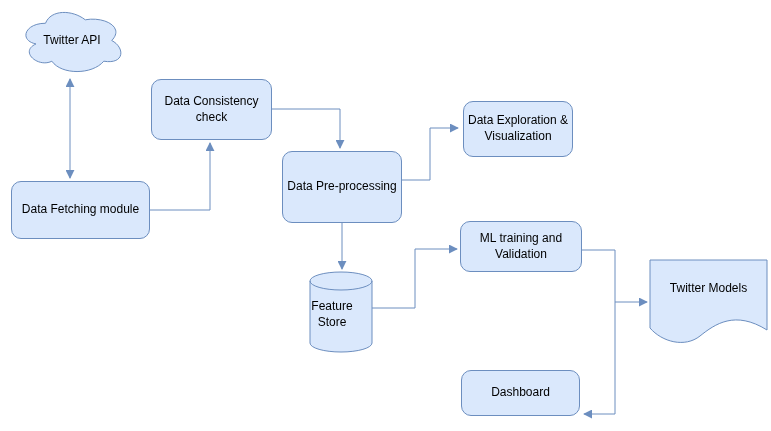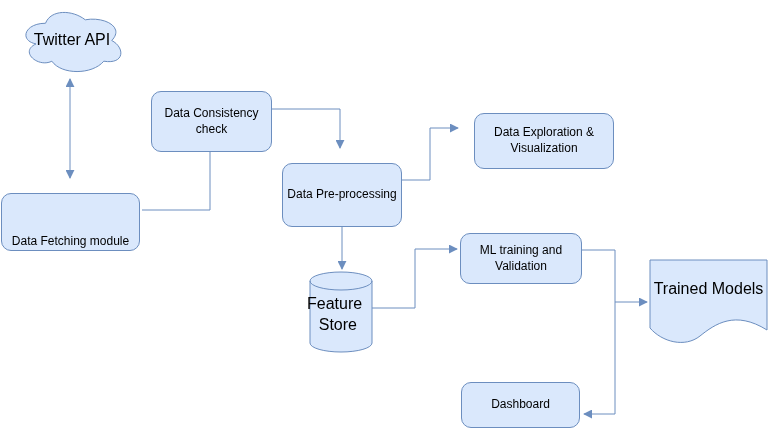--- a/index.html
+++ b/index.html
@@ -28,38 +28,37 @@
     background: #dae8fc;
     border: 1px solid #6c8ebf;
     border-radius: 10px;
     display: flex;
     align-items: center;
     justify-content: center;
     text-align: center;
     color: #000000;
     font-size: 12px;
     line-height: 1.3;
-    margin-top: 12px;
   }
   .shape-label {
     position: absolute;
     display: flex;
     align-items: center;
     justify-content: center;
-    text-align: right;
+    text-align: center;
     color: #000000;
-    font-size: 16px;
+    font-size: 12px;
     line-height: 1.3;
     pointer-events: none;
   }
   
-  #node-data-fetching     { left: 1px;   top: 181px; width: 139px; height: 58px; align-items: flex-end; }
+  #node-data-fetching     { left: 11px;   top: 181px; width: 139px; height: 58px; }
   #node-data-consistency  { left: 151px; top: 79px;  width: 121px; height: 61px; }
-  #node-data-preprocessing{ left: 282px; top: 151px; width: 120px; height: 64px; }
-  #node-data-exploration  { left: 474px; top: 101px; width: 140px; height: 56px; }
+  #node-data-preprocessing{ left: 282px; top: 151px; width: 120px; height: 72px; }
+  #node-data-exploration  { left: 463px; top: 101px; width: 110px; height: 56px; }
   #node-ml-training       { left: 460px; top: 221px; width: 122px; height: 51px; }
   #node-dashboard         { left: 461px; top: 370px; width: 119px; height: 46px; }
   
   #node-data-consistency span  { max-width: 104px; }
   #node-data-exploration span  { max-width: 112px; }
   #node-ml-training span       { max-width: 100px; }
   #node-data-preprocessing span{ white-space: nowrap; }
   
   #label-twitter-api    { left: 19px;  top: 6px;   width: 106px; height: 69px; }
   #label-feature-store  { left: 310px; top: 284px; width: 44px;  height: 62px; }
@@ -117,16 +116,16 @@
     <span>Dashboard</span>
   </div>
 
   <div class="shape-label" id="label-twitter-api">
     <span>Twitter API</span>
   </div>
   <div class="shape-label" id="label-feature-store">
     <span style="max-width:50px">Feature Store</span>
   </div>
   <div class="shape-label" id="label-trained-models">
-    <span>Trained Models</span>
+    <span>Twitter Models</span>
   </div>
 
 </div>
 
 </body></html>

